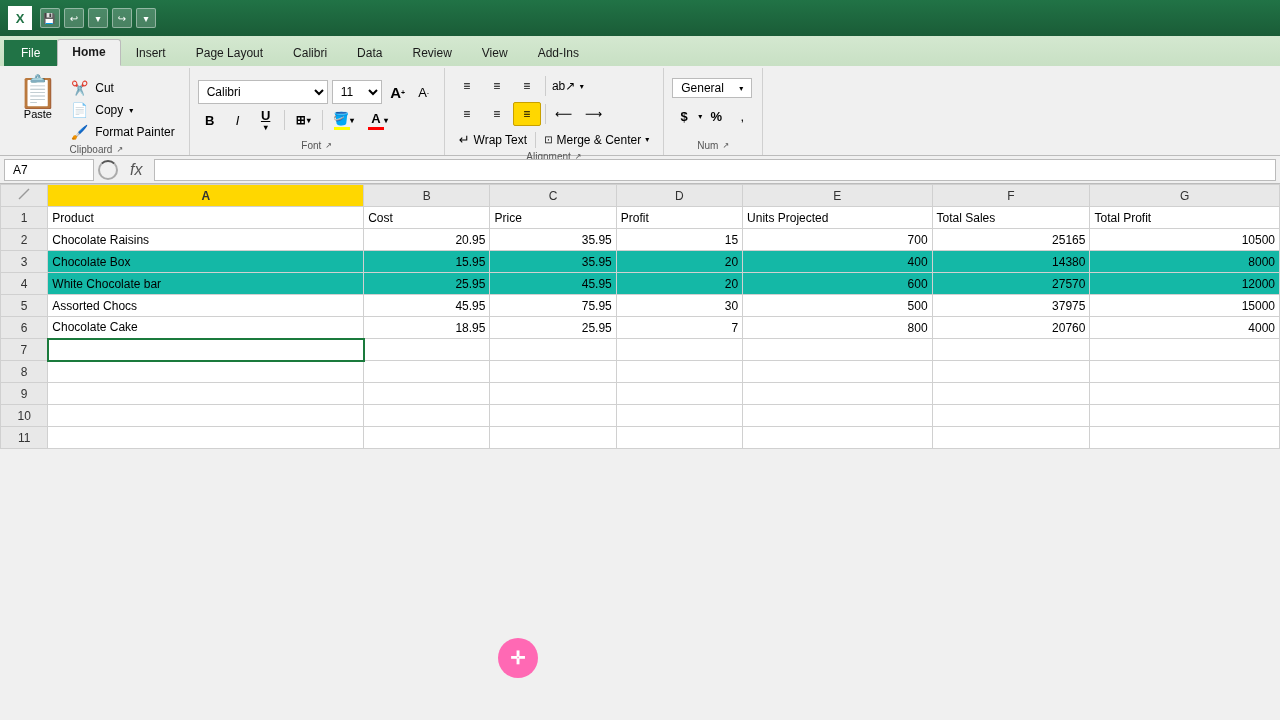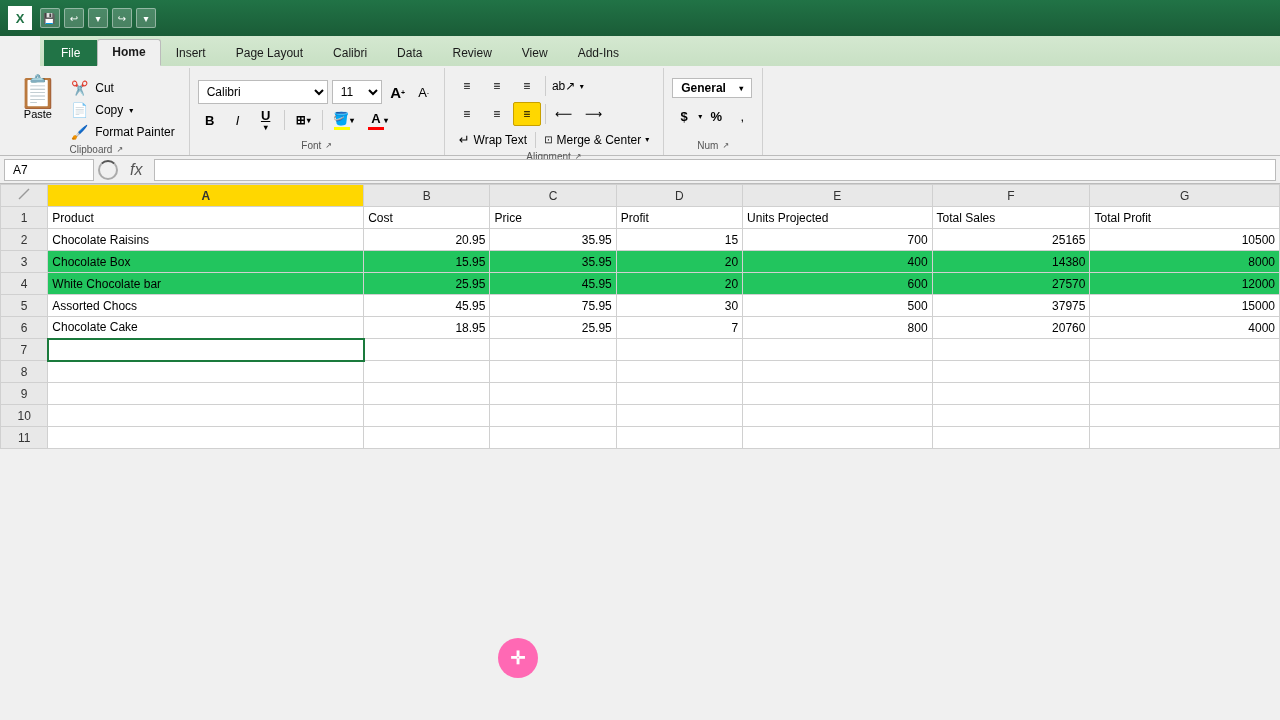--- a/index.html
+++ b/index.html
@@ -31,21 +31,20 @@
     .title-bar-qat { display: flex; align-items: center; gap: 4px; }
 
     
     .ribbon-tabs {
       background: linear-gradient(to bottom, #d4e8d0, #c8e0c4);
       height: 30px;
       display: flex;
       align-items: flex-end;
       padding: 0 4px;
       border-bottom: none;
-      margin-left: 40px;
     }
     .ribbon-tab {
       padding: 5px 14px 6px;
       font-size: 12px;
       cursor: pointer;
       color: #1a1a1a;
       border: 1px solid transparent;
       border-bottom: none;
       border-radius: 3px 3px 0 0;
       background: transparent;
@@ -279,21 +278,21 @@
     }
     table.grid .corner-cell {
       background: #e8e8e8;
       width: 30px;
     }
     table.grid td {
       background: white;
     }
     table.grid td.text-cell { text-align: left; }
     table.grid td.num-cell { text-align: right; }
-    table.grid tr.yellow-row td { background: #22c55e; }
+    table.grid tr.yellow-row td { background: #14b8a6; }
     table.grid tr.yellow-row .row-header { background: #e8e8e8; }
     table.grid td.selected-cell {
       border: 2px solid #1a7a3c;
     }
     
     .col-a { width: 200px; min-width: 200px; }
     .col-b { width: 80px; }
     .col-c { width: 80px; }
     .col-d { width: 80px; }
     .col-e { width: 120px; }
@@ -474,21 +473,21 @@
       </div>
     </div>
     <div class="ribbon-group-label">
       <span>Alignment</span>
       <span class="expand-icon">↗</span>
     </div>
   </div>
 
   <div class="ribbon-group number-group">
     <div class="ribbon-group-content" style="flex-direction:column;">
-      <div style="display:flex;align-items:center;gap:2px;padding-top:4px;font-weight:bold;">
+      <div style="display:flex;align-items:center;gap:2px;padding-top:4px;">
         <div style="padding:2px 8px;border:1px solid #bbb;background:white;font-size:12px;cursor:pointer;min-width:80px;display:flex;align-items:center;justify-content:space-between;">
           <span>General</span>
           <span style="font-size:8px;">▾</span>
         </div>
       </div>
       <div style="display:flex;align-items:center;gap:2px;padding-top:2px;">
         <div class="icon-btn" style="font-weight:bold;">$</div>
         <div style="font-size:8px;cursor:pointer;">▾</div>
         <div class="icon-btn" style="font-weight:bold;">%</div>
         <div class="icon-btn">,</div>

